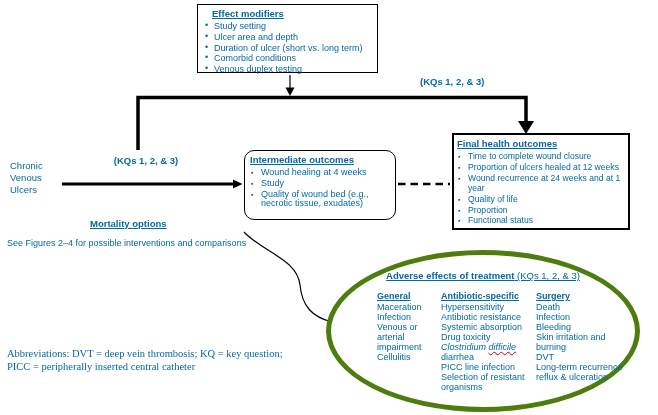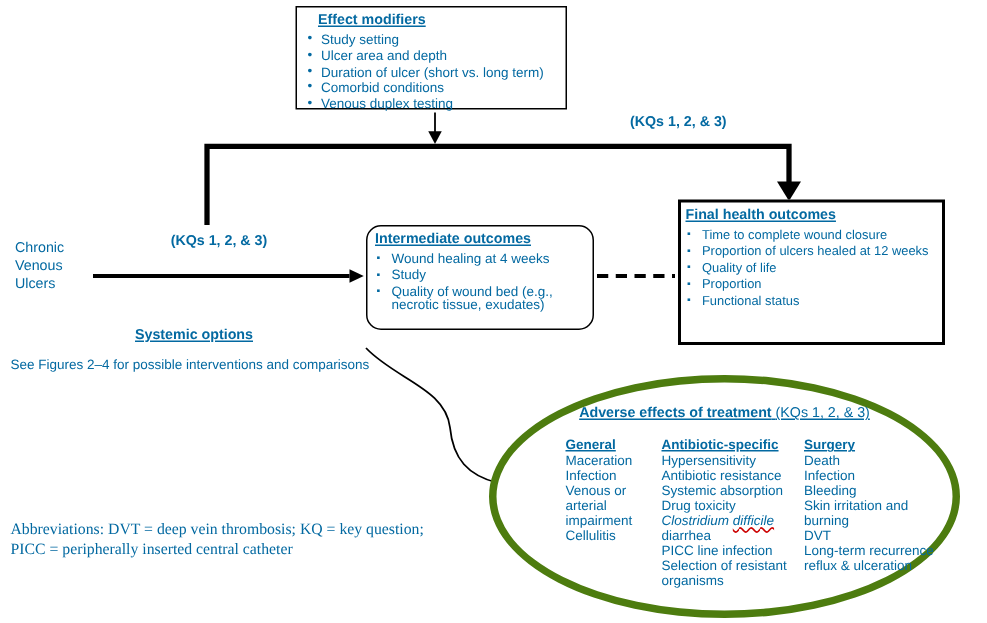--- a/index.html
+++ b/index.html
@@ -99,27 +99,28 @@
       <li>Study</li>
       <li>Quality of wound bed (e.g., necrotic tissue, exudates)</li>
     </ul>
   </div>
 
   <div class="box" id="final-box">
     <div class="box-title centered">Final health outcomes</div>
     <ul class="blist square">
       <li>Time to complete wound closure</li>
       <li>Proportion of ulcers healed at 12 weeks</li>
+      <li>Wound recurrence at 24 weeks and at 1 year</li>
       <li>Quality of life</li>
       <li>Proportion</li>
       <li>Functional status</li>
     </ul>
   </div>
 
-  <div id="treatment-title">Systemic options</div>
+  <div id="treatment-title">Mortality options</div>
   <div id="treatment-note">See Figures 2–4 for possible interventions and comparisons</div>
 
   <div id="ellipse">
     <div id="adverse-title">
       <span class="t-bold">Adverse effects of treatment</span>
       <span>(KQs 1, 2, &amp; 3)</span>
     </div>
     <div class="ae-col" id="col-general">
       <div class="col-header">General</div>
       <div class="ae-item">Maceration</div>

